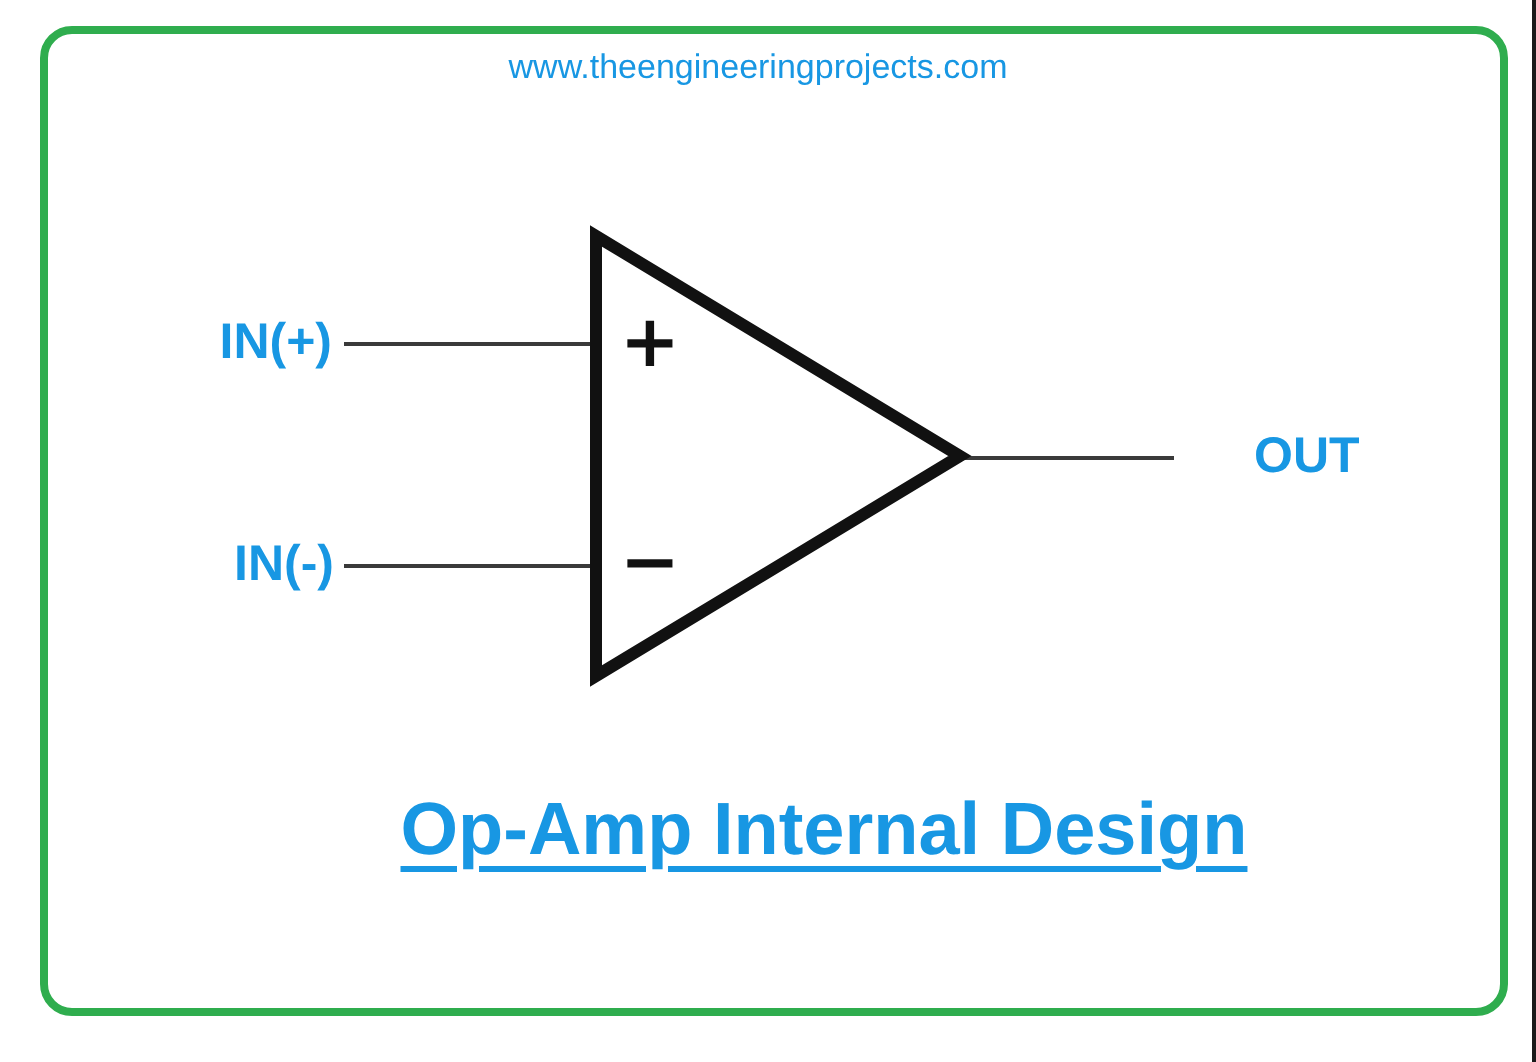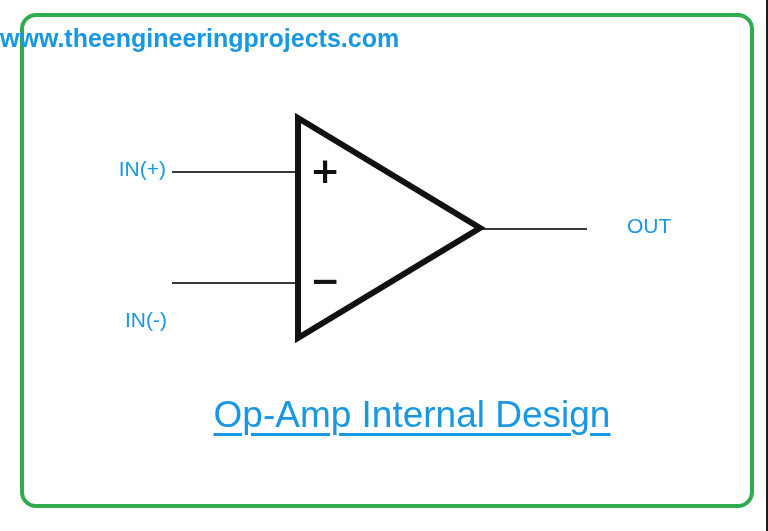--- a/index.html
+++ b/index.html
@@ -10,34 +10,34 @@
   .frame{
     position:absolute;left:20px;top:13px;width:726px;height:487px;
     border:4px solid var(--border-green,#2fad4e);border-radius:16px;
     background:transparent;
   }
   .right-edge{
     position:absolute;right:0;top:0;width:2px;height:531px;
     background:var(--line-black,#1a1a1a);
   }
   .site-url{
-    position:absolute;left:0;right:10px;top:24px;
-    color:var(--accent-blue,#1897e3);font-size:25px;font-weight:700;
+    position:absolute;left:0;right:10px;top:24px;text-align:center;
+    color:var(--accent-blue,#1897e3);font-size:17px;font-weight:400;
   }
   .io-label{
     position:absolute;color:var(--accent-blue,#1897e3);
-    font-size:21px;font-weight:400;white-space:nowrap;
+    font-size:25px;font-weight:700;white-space:nowrap;
   }
   .label-in-pos{left:60px;top:157px;width:106px;text-align:right;}
-  .label-in-neg{left:60px;top:268px;width:107px;text-align:right;margin-top:40px;}
+  .label-in-neg{left:60px;top:268px;width:107px;text-align:right;}
   .label-out{left:627px;top:214px;}
   .circuit-svg{position:absolute;left:0;top:0;width:768px;height:531px;}
   .title{
     position:absolute;left:56px;right:0;top:394px;text-align:center;
-    color:var(--accent-blue,#1897e3);font-size:37px;font-weight:400;
+    color:var(--accent-blue,#1897e3);font-size:37px;font-weight:700;
     text-decoration:underline;text-decoration-thickness:3px;text-underline-offset:6px;
   }
 </style>
 </head>
 <body>
 
 <div class="frame"></div>
 
 <div class="site-url">www.theengineeringprojects.com</div>
 

